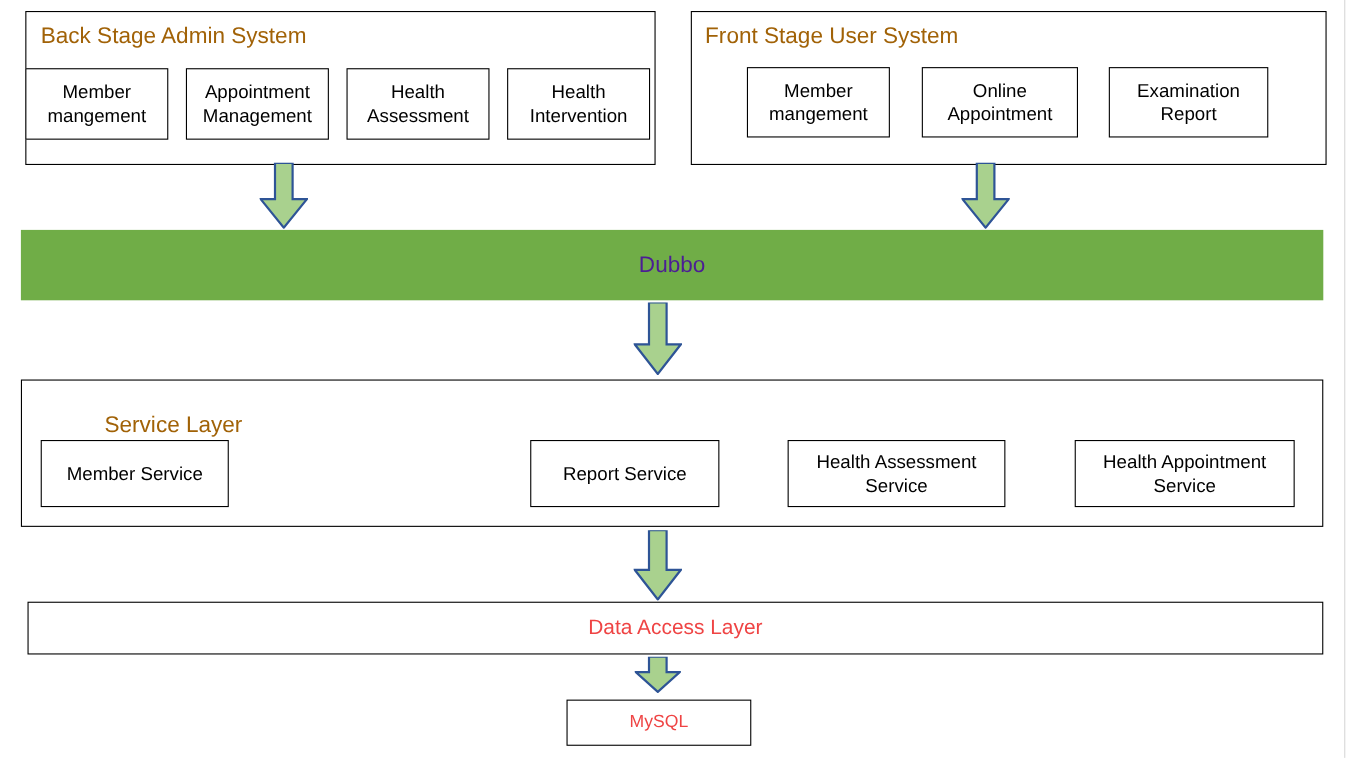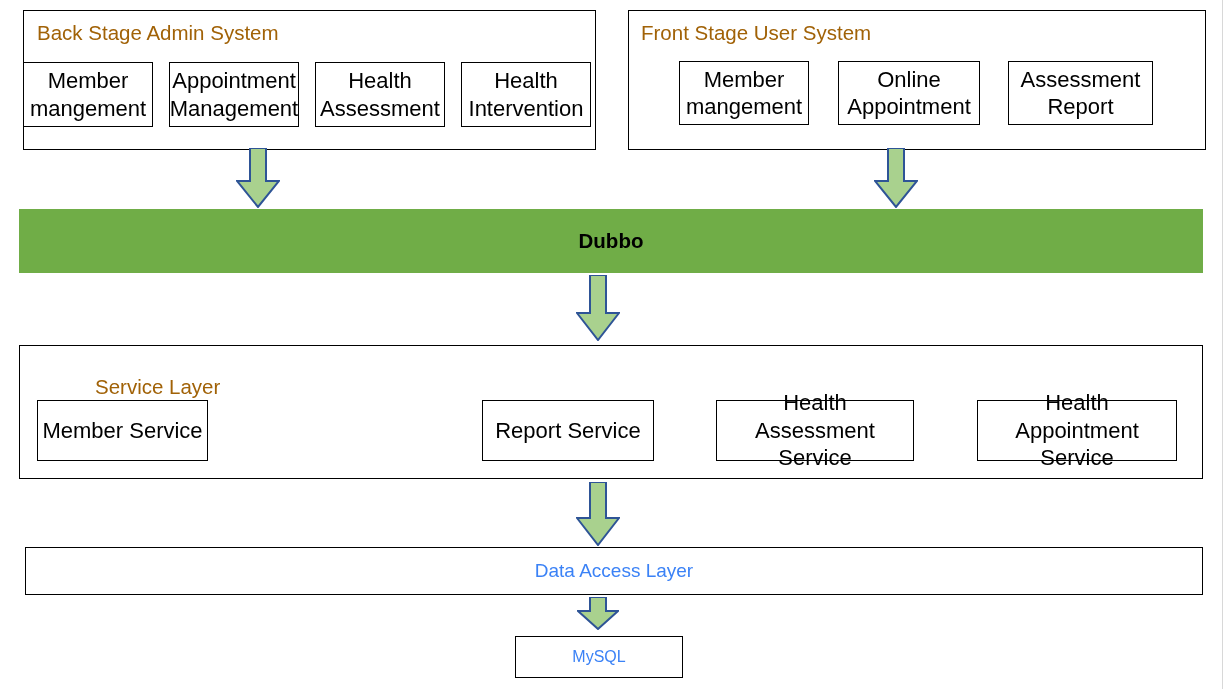--- a/index.html
+++ b/index.html
@@ -44,46 +44,45 @@
   }
   .leaf {
     position: absolute;
     box-sizing: border-box;
     border: 1.6px solid #000000;
     background: #ffffff;
     display: flex;
     align-items: center;
     justify-content: center;
     text-align: center;
-    font-size: 22px;
+    font-size: 17px;
     line-height: 1.25;
     color: #000000;
     padding: 0 4px;
   }
   .leaf span { display: block; }
   .bar {
     position: absolute;
     box-sizing: border-box;
     display: flex;
     align-items: center;
     justify-content: center;
     font-size: 20.5px;
-    color: #000000;
-    font-weight: bold;
+    color: #4c1d95;
   }
   .wide-box {
     position: absolute;
     box-sizing: border-box;
     border: 1.6px solid #000000;
     background: #ffffff;
     display: flex;
     align-items: center;
     justify-content: center;
     font-size: 19px;
-    color: #3b82f6;
+    color: #ef4444;
   }
   .arrow {
     position: absolute;
   }
   .arrow svg { display: block; width: 100%; height: 100%; }
 </style>
 </head>
 <body>
 
 <div id="canvas">
@@ -109,21 +108,21 @@
   <div class="box" style="left:628px; top:10px; width:578px; height:140px;"></div>
   <div class="group-title" style="left:641px; top:21px;">Front Stage User System</div>
 
   <div class="leaf" style="left:679px; top:61px; width:130px; height:64px;">
     <span>Member mangement</span>
   </div>
   <div class="leaf" style="left:838px; top:61px; width:142px; height:64px;">
     <span>Online Appointment</span>
   </div>
   <div class="leaf" style="left:1008px; top:61px; width:145px; height:64px;">
-    <span>Assessment Report</span>
+    <span>Examination Report</span>
   </div>
 
   <div class="arrow" style="left:236px; top:148px; width:44px; height:60px;">
     <svg viewBox="0 0 44 60" preserveAspectRatio="none">
       <polygon points="14,0 30,0 30,33 43,33 22,59 1,33 14,33" fill="#A9D18E" stroke="#2E5496" stroke-width="2"></polygon>
     </svg>
   </div>
 
   <div class="arrow" style="left:874px; top:148px; width:44px; height:60px;">
     <svg viewBox="0 0 44 60" preserveAspectRatio="none">

